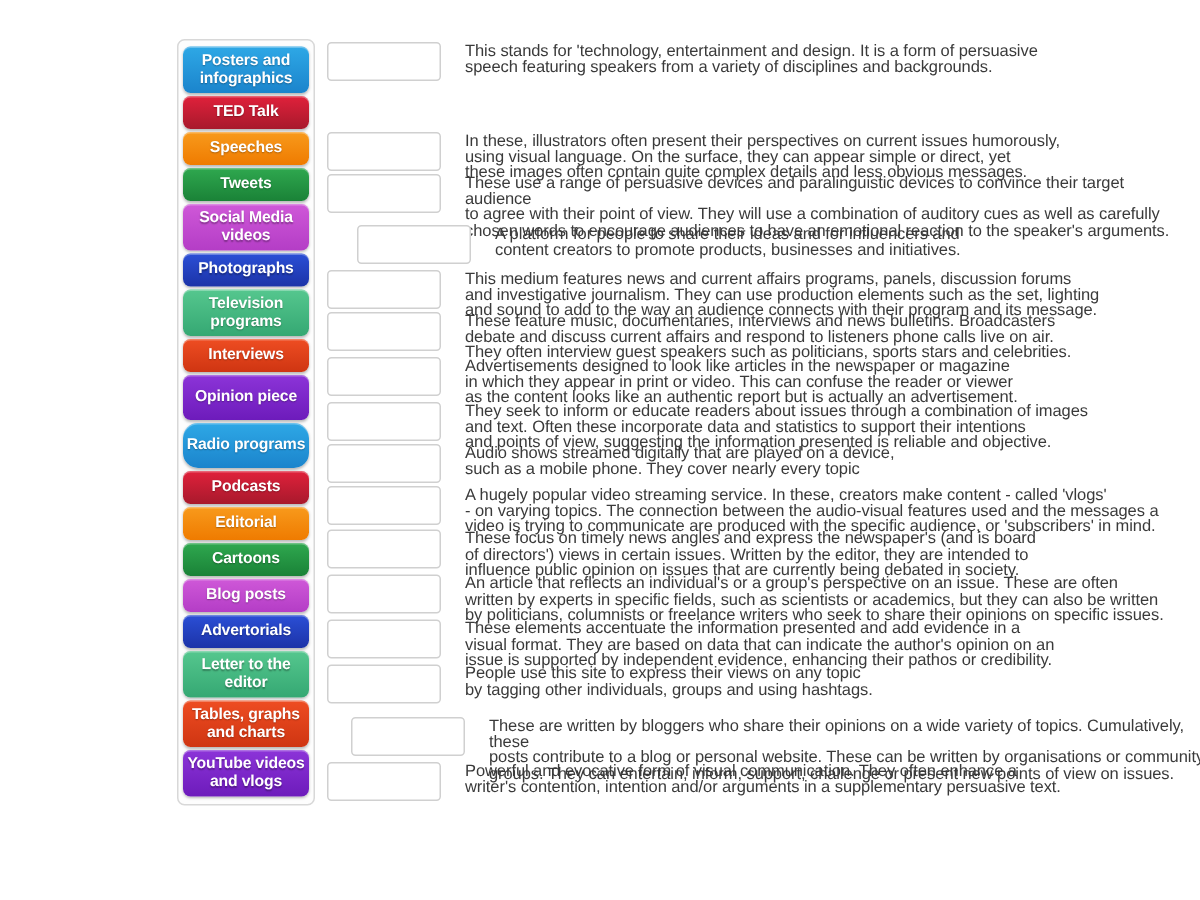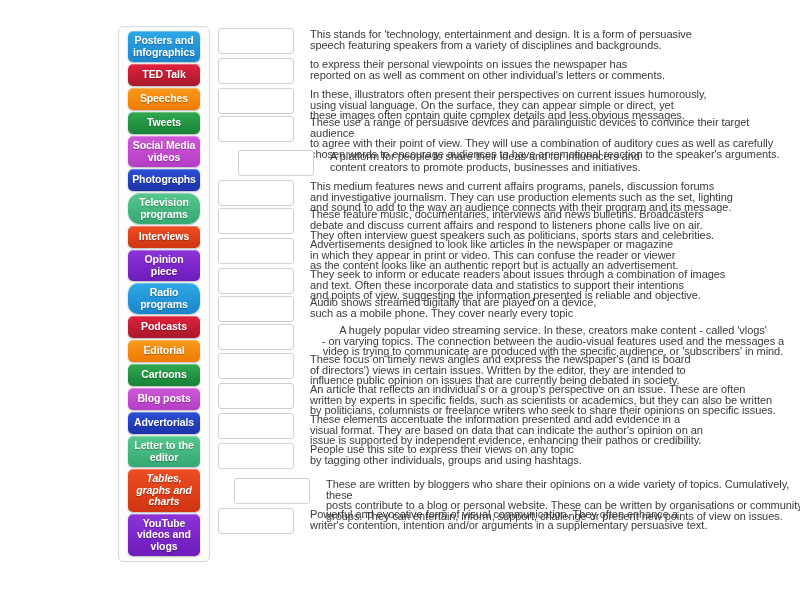--- a/index.html
+++ b/index.html
@@ -33,21 +33,21 @@
     border: 1px solid #d8d8d8;
     border-radius: 5px;
     background: #fdfdfd;
     display: flex;
     flex-direction: column;
     gap: 2px;
     align-items: center;
   }
 
   .tile {
-    width: 72px;
+    width: 84px;
     min-height: 22px;
     box-sizing: border-box;
     border-radius: 5px;
     display: flex;
     align-items: center;
     justify-content: center;
     text-align: center;
     color: #ffffff;
     font-weight: bold;
     font-size: 10.5px;
@@ -99,44 +99,39 @@
 
 <div id="activity">
 
   <div id="tile-tray">
       <div class="tile two-line" style="background: linear-gradient(rgb(46, 168, 230) 0%, rgb(27, 132, 204) 100%);">Posters and infographics</div>
       <div class="tile" style="background: linear-gradient(rgb(224, 33, 59) 0%, rgb(168, 25, 44) 100%);">TED Talk</div>
       <div class="tile" style="background: linear-gradient(rgb(248, 154, 28) 0%, rgb(239, 123, 0) 100%);">Speeches</div>
       <div class="tile" style="background: linear-gradient(rgb(47, 168, 79) 0%, rgb(26, 130, 55) 100%);">Tweets</div>
       <div class="tile two-line" style="background: linear-gradient(rgb(207, 88, 216) 0%, rgb(180, 61, 198) 100%);">Social Media videos</div>
       <div class="tile" style="background: linear-gradient(rgb(43, 79, 214) 0%, rgb(28, 51, 168) 100%);">Photographs</div>
-      <div class="tile two-line" style="background: linear-gradient(rgb(85, 199, 142) 0%, rgb(53, 168, 115) 100%); border-radius: 12px;">Television programs</div>
+      <div class="tile two-line" style="background: linear-gradient(rgb(85, 199, 142) 0%, rgb(53, 168, 115) 100%);">Television programs</div>
       <div class="tile" style="background: linear-gradient(rgb(238, 77, 34) 0%, rgb(207, 53, 18) 100%);">Interviews</div>
       <div class="tile two-line" style="background: linear-gradient(rgb(140, 52, 216) 0%, rgb(109, 27, 187) 100%);">Opinion piece</div>
       <div class="tile two-line" style="background: linear-gradient(rgb(46, 168, 230) 0%, rgb(27, 132, 204) 100%); border-radius: 10px;">Radio programs</div>
       <div class="tile" style="background: linear-gradient(rgb(224, 33, 59) 0%, rgb(168, 25, 44) 100%);">Podcasts</div>
       <div class="tile" style="background: linear-gradient(rgb(248, 154, 28) 0%, rgb(239, 123, 0) 100%);">Editorial</div>
       <div class="tile" style="background: linear-gradient(rgb(47, 168, 79) 0%, rgb(26, 130, 55) 100%);">Cartoons</div>
       <div class="tile" style="background: linear-gradient(rgb(207, 88, 216) 0%, rgb(180, 61, 198) 100%);">Blog posts</div>
       <div class="tile" style="background: linear-gradient(rgb(43, 79, 214) 0%, rgb(28, 51, 168) 100%);">Advertorials</div>
       <div class="tile two-line" style="background: linear-gradient(rgb(85, 199, 142) 0%, rgb(53, 168, 115) 100%);">Letter to the editor</div>
-      <div class="tile two-line" style="background: linear-gradient(rgb(238, 77, 34) 0%, rgb(207, 53, 18) 100%); font-style: italic;">Tables, graphs and charts</div>
+      <div class="tile two-line" style="background: linear-gradient(rgb(238, 77, 34) 0%, rgb(207, 53, 18) 100%);">Tables, graphs and charts</div>
       <div class="tile two-line" style="background: linear-gradient(rgb(140, 52, 216) 0%, rgb(109, 27, 187) 100%);">YouTube videos and vlogs</div>
     </div>
 
   <div id="rows" style="position: absolute; height: 560px;">
       <div class="row" style="position: absolute; top: 0px; left: 0px; width: 578px;">
         <div class="dropzone"></div>
         <div class="desc">This stands for 'technology, entertainment and design. It is a form of persuasive
 speech featuring speakers from a variety of disciplines and backgrounds.</div>
-      </div>
-      <div class="row" style="position: absolute; top: 30px; left: 0px; width: 578px;">
-        <div class="dropzone"></div>
-        <div class="desc">to express their personal viewpoints on issues the newspaper has
-reported on as well as comment on other individual's letters or comments.</div>
       </div>
       <div class="row" style="position: absolute; top: 60px; left: 0px; width: 578px;">
         <div class="dropzone"></div>
         <div class="desc">In these, illustrators often present their perspectives on current issues humorously,
 using visual language. On the surface, they can appear simple or direct, yet
 these images often contain quite complex details and less obvious messages.</div>
       </div>
       <div class="row" style="position: absolute; top: 88px; left: 0px; width: 578px;">
         <div class="dropzone"></div>
         <div class="desc">These use a range of persuasive devices and paralinguistic devices to convince their target audience
@@ -170,21 +165,21 @@
         <div class="dropzone"></div>
         <div class="desc">They seek to inform or educate readers about issues through a combination of images
 and text. Often these incorporate data and statistics to support their intentions
 and points of view, suggesting the information presented is reliable and objective.</div>
       </div>
       <div class="row" style="position: absolute; top: 268px; left: 0px; width: 578px;">
         <div class="dropzone"></div>
         <div class="desc">Audio shows streamed digitally that are played on a device,
 such as a mobile phone. They cover nearly every topic</div>
       </div>
-      <div class="row" style="position: absolute; top: 296px; left: 0px; width: 578px; text-align: center;">
+      <div class="row" style="position: absolute; top: 296px; left: 0px; width: 578px;">
         <div class="dropzone"></div>
         <div class="desc">A hugely popular video streaming service. In these, creators make content - called 'vlogs'
 - on varying topics. The connection between the audio-visual features used and the messages a
 video is trying to communicate are produced with the specific audience, or 'subscribers' in mind.</div>
       </div>
       <div class="row" style="position: absolute; top: 325px; left: 0px; width: 578px;">
         <div class="dropzone"></div>
         <div class="desc">These focus on timely news angles and express the newspaper's (and is board
 of directors') views in certain issues. Written by the editor, they are intended to
 influence public opinion on issues that are currently being debated in society.</div>

